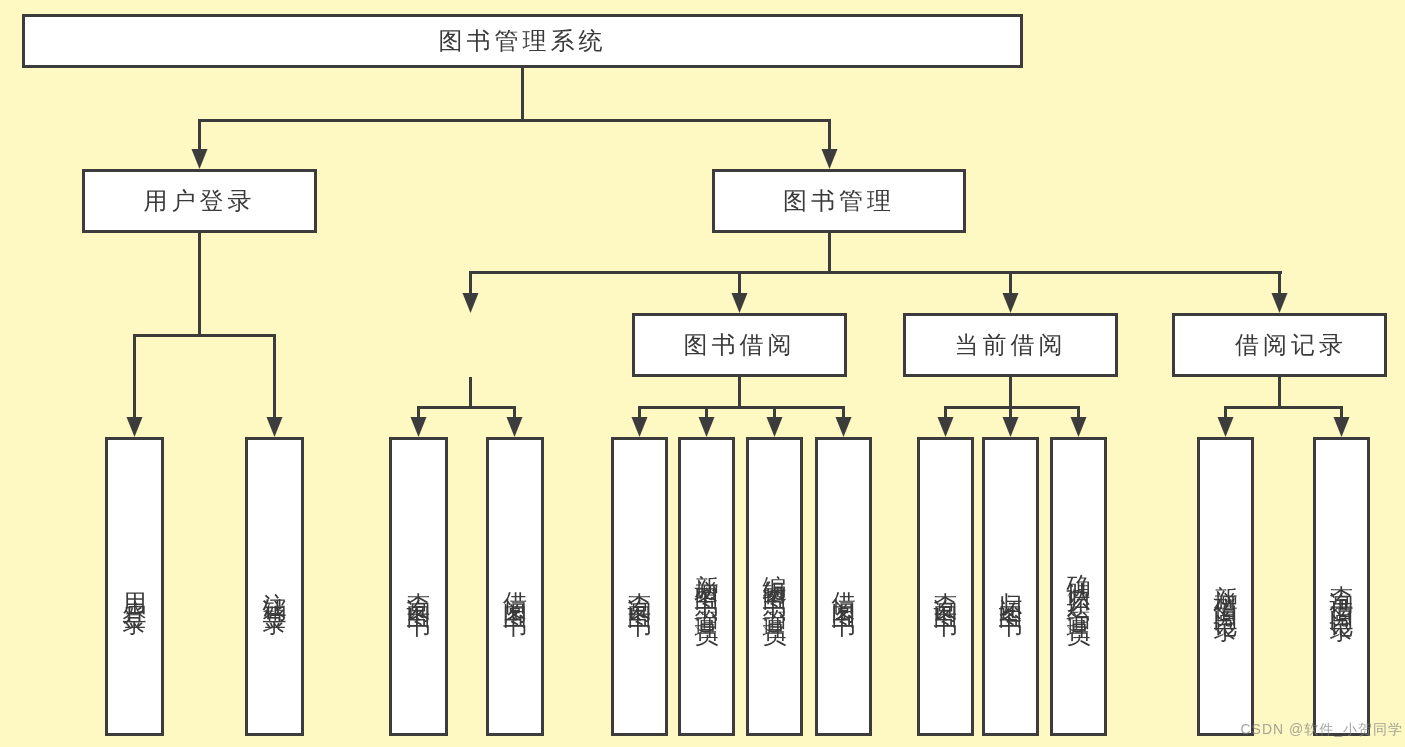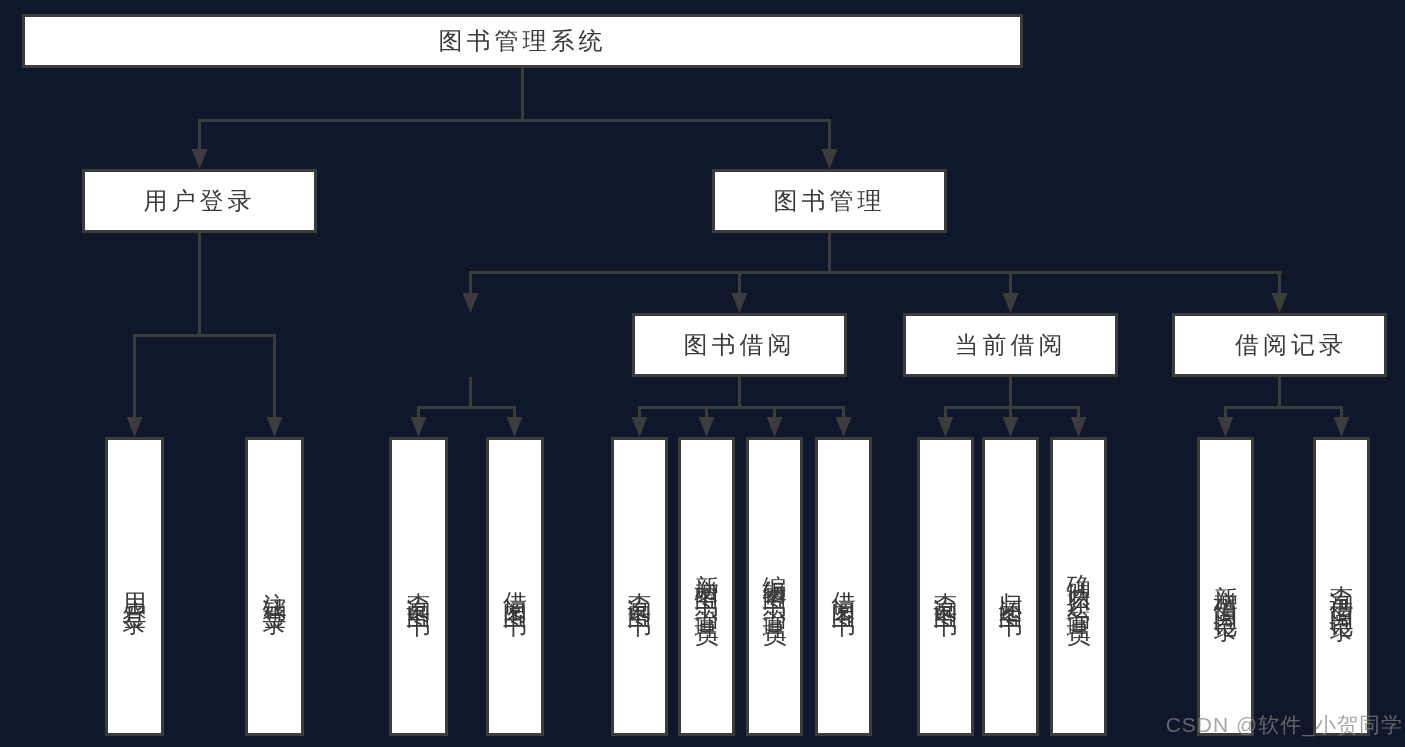--- a/index.html
+++ b/index.html
@@ -1,20 +1,20 @@
 <!DOCTYPE html>
 <html><head>
 <meta charset="utf-8">
 <title>图书管理系统</title>
 <style>
   html,body{margin:0;padding:0;background:#ffffff;}
   .canvas{
     position:relative;
     width:1405px;height:747px;
-    background:#0f172a;
+    background:#fef9c3;
     font-family:"Liberation Sans",sans-serif;
     overflow:hidden;
   }
   .connectors{position:absolute;left:0;top:0;width:1405px;height:747px;}
   .node{
     position:absolute;
     box-sizing:border-box;
     border:3px solid #3c3c3c;
     background:#ffffff;
     display:flex;
@@ -33,21 +33,21 @@
     text-orientation:mixed;
     font-size:24px;
     letter-spacing:7px;
     line-height:1;
     color:#3a3a3a;
   }
   .watermark{
     position:absolute;
     right:2px;
     bottom:8px;
-    font-size:21px;
+    font-size:14px;
     color:rgba(130,130,130,0.72);
     letter-spacing:1px;
     white-space:nowrap;
   }
 </style>
 </head>
 <body>
 
 <div class="canvas">
 
@@ -87,21 +87,21 @@
     <polygon points="1333.5,417 1349.5,417 1341.5,437" fill="#3c3c3c" stroke="none"></polygon>
   </svg>
 
   <div class="node hbox" style="left:22px;top:14px;width:1001px;height:54px;">
     <span>图书管理系统</span>
   </div>
 
   <div class="node hbox" style="left:82px;top:169px;width:235px;height:64px;">
     <span>用户登录</span>
   </div>
-  <div class="node hbox" style="left:712px;top:169px;width:235px;height:64px;">
+  <div class="node hbox" style="left:712px;top:169px;width:254px;height:64px;">
     <span>图书管理</span>
   </div>
 
   <div class="node hbox" style="left:632px;top:313px;width:215px;height:64px;">
     <span>图书借阅</span>
   </div>
   <div class="node hbox" style="left:903px;top:313px;width:215px;height:64px;">
     <span>当前借阅</span>
   </div>
   <div class="node hbox" style="left:1172px;top:313px;width:215px;height:64px;padding-left:23px;">

